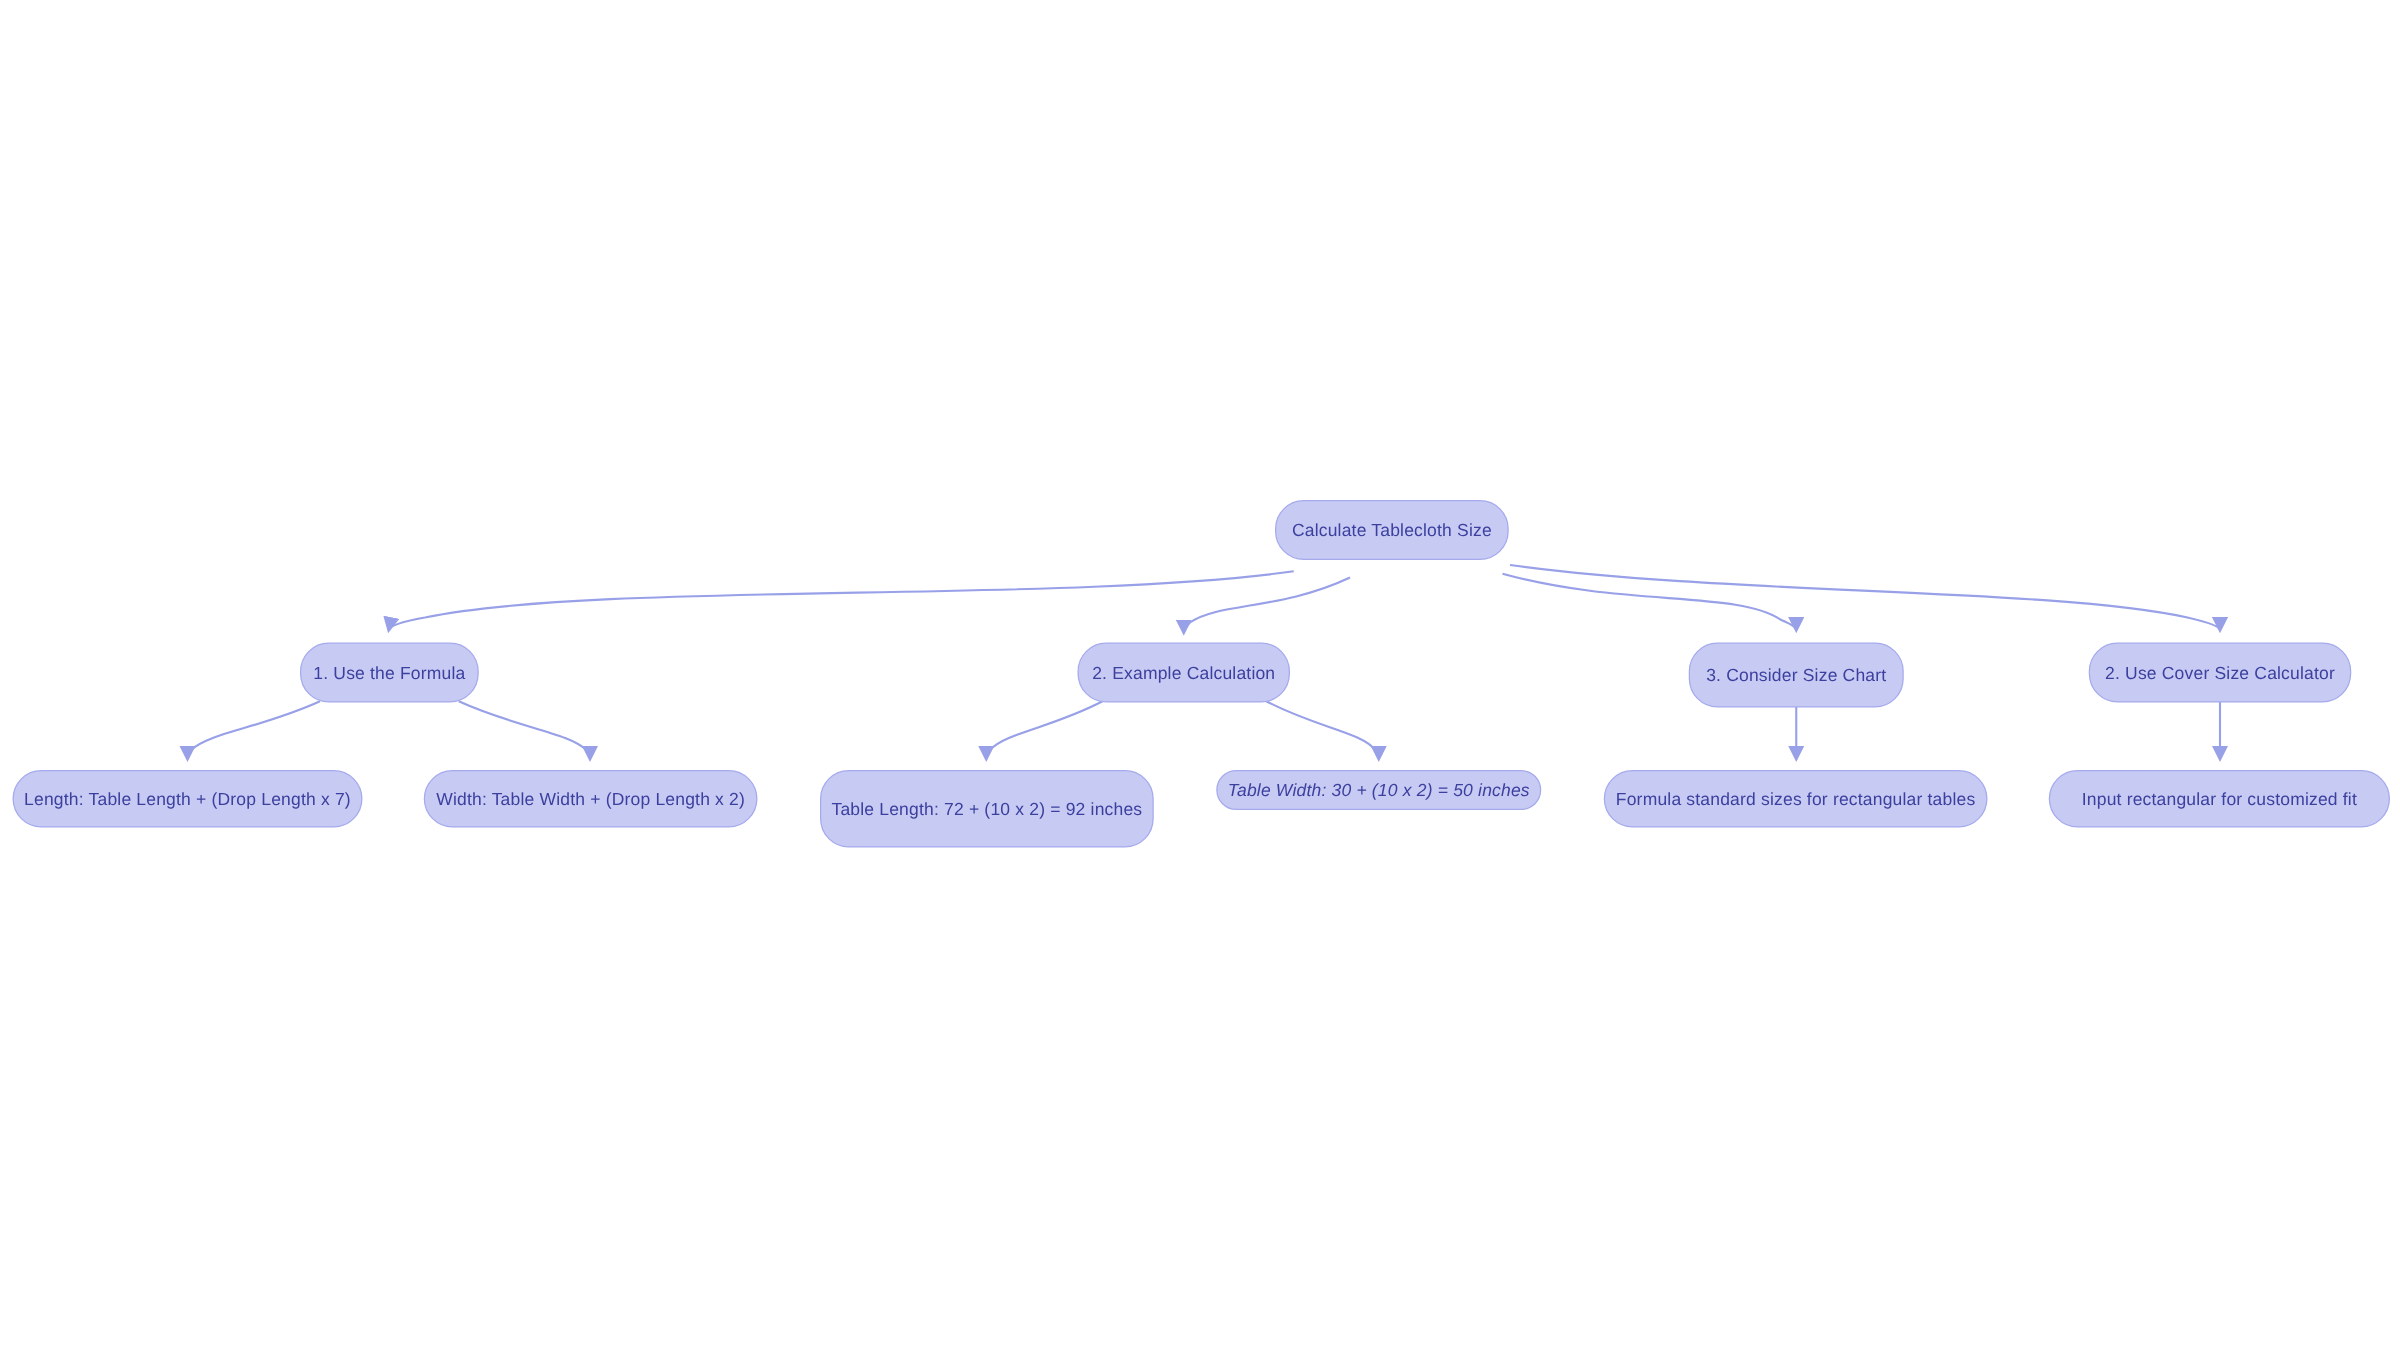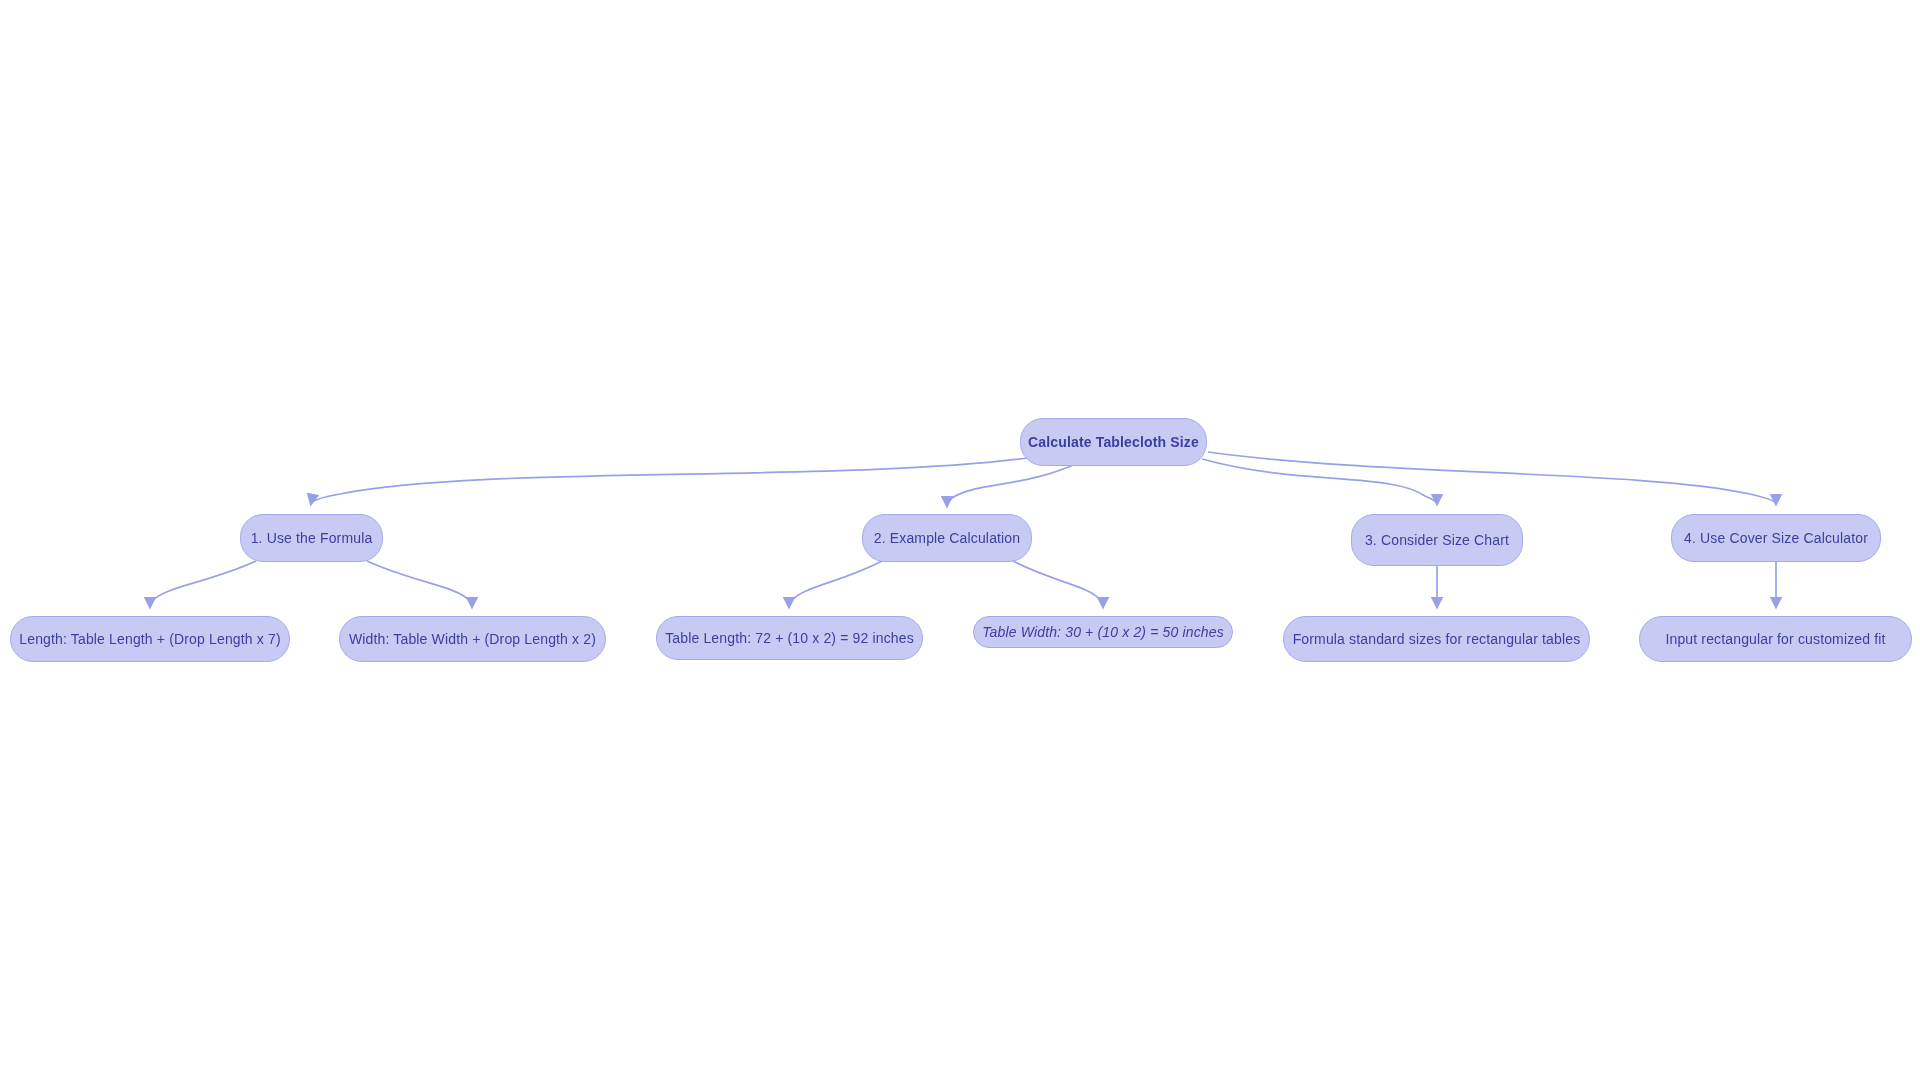--- a/index.html
+++ b/index.html
@@ -32,28 +32,28 @@
     background: #c7caf3;
     border: 1.5px solid #a5aaed;
     border-radius: 23px;
     color: #3b3f9e;
     font-size: 14px;
     letter-spacing: 0.15px;
     white-space: nowrap;
     text-align: center;
   }
   
-  .n-root  { left: 1020px; top: 418px; width: 187px; height: 48px; font-weight: bold; }
+  .n-root  { left: 1020px; top: 400px; width: 187px; height: 48px; }
   .n-step1 { left: 240px;  top: 514px; width: 143px; height: 48px; }
   .n-step2 { left: 862px;  top: 514px; width: 170px; height: 48px; }
   .n-step3 { left: 1351px; top: 514px; width: 172px; height: 52px; }
   .n-step4 { left: 1671px; top: 514px; width: 210px; height: 48px; }
   .n-leaf1 { left: 10px;   top: 616px; width: 280px; height: 46px; }
   .n-leaf2 { left: 339px;  top: 616px; width: 267px; height: 46px; }
-  .n-leaf3 { left: 656px;  top: 616px; width: 267px; height: 44px; }
+  .n-leaf3 { left: 656px;  top: 616px; width: 267px; height: 62px; }
   .n-leaf4 { left: 973px;  top: 616px; width: 260px; height: 32px; font-style: italic; }
   .n-leaf5 { left: 1283px; top: 616px; width: 307px; height: 46px; }
   .n-leaf6 { left: 1639px; top: 616px; width: 273px; height: 46px; }
   .edge {
     fill: none;
     stroke: #98a0e8;
     stroke-width: 1.7px;
   }
 </style>
 </head>
@@ -89,21 +89,21 @@
 
   <div class="node n-step2">
     <span>2. Example Calculation</span>
   </div>
 
   <div class="node n-step3">
     <span>3. Consider Size Chart</span>
   </div>
 
   <div class="node n-step4">
-    <span>4. Use Cover Size Calculator</span>
+    <span>2. Use Cover Size Calculator</span>
   </div>
 
   <div class="node n-leaf1">
     <span>Length: Table Length + (Drop Length x 7)</span>
   </div>
 
   <div class="node n-leaf2">
     <span>Width: Table Width + (Drop Length x 2)</span>
   </div>
 

